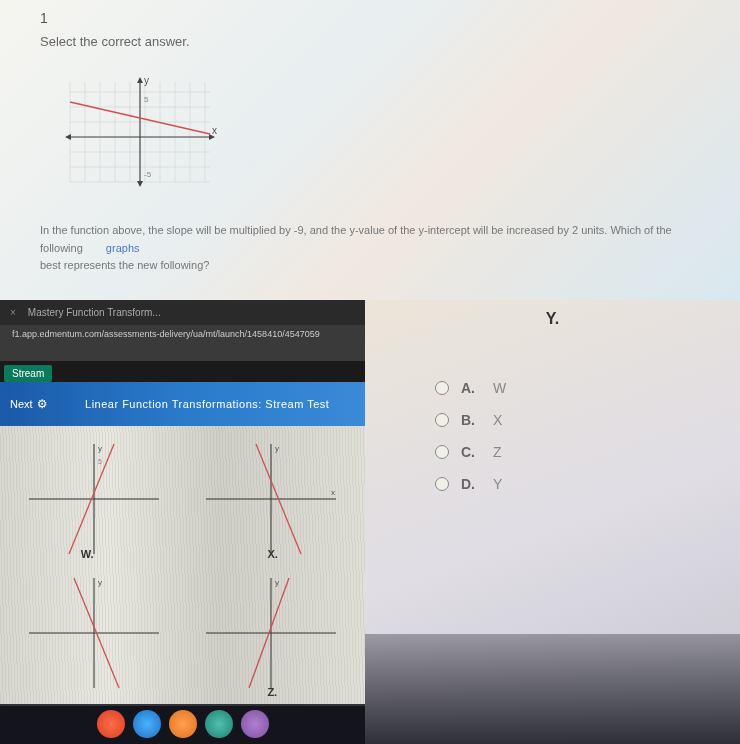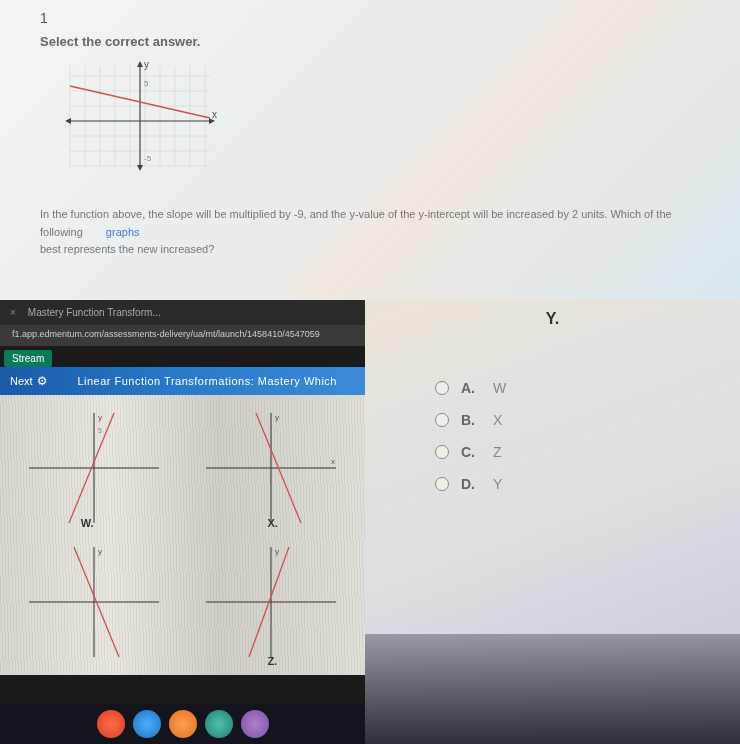--- a/index.html
+++ b/index.html
@@ -1,33 +1,33 @@
 <!DOCTYPE html>
 <html><head>
 <meta charset="utf-8">
 <style>
   * { box-sizing: border-box; margin: 0; padding: 0; }
   body { width: 740px; height: 744px; font-family: Arial, sans-serif; background: #e8e8e8; overflow: hidden; position: relative; }
   
   .top-panel { background: linear-gradient(135deg, #f5f5f0 0%, #e8eef0 40%, #f0e8e0 60%, #d8e8f0 100%); height: 300px; padding: 10px 40px; position: relative; }
   .q-num { font-size: 14px; color: #555; margin-bottom: 8px; }
-  .instruction { font-size: 13px; color: #666; margin-bottom: 7px; font-weight: bold; }
+  .instruction { font-size: 13px; color: #666; margin-bottom: 23px; }
   .graph-small { width: 160px; height: 120px; position: relative; margin-left: 20px; }
   .question-text { font-size: 11px; color: #777; margin-top: 30px; line-height: 1.6; max-width: 660px; }
   .hl { color: #4a7bc8; padding-left: 20px; }
   
   .bottom-row { display: flex; height: 444px; }
   .bottom-left { width: 365px; background: #1a1a1a; position: relative; overflow: hidden; }
   .bottom-right { flex: 1; background: linear-gradient(160deg, #ebe5d8 0%, #e0dde5 50%, #c5c5cc 100%); position: relative; }
   
   .tab-bar { background: #2a2a2a; height: 25px; color: #aaa; font-size: 10px; padding: 6px 10px; display: flex; align-items: center; }
   .tab-x { margin-right: 12px; color: #888; }
-  .url-bar { background: #3a3a3a; height: 21px; color: #ccc; font-size: 9px; padding: 4px 12px; }
+  .url-bar { background: #3a3a3a; height: 36px; color: #ccc; font-size: 9px; padding: 4px 12px; }
   .stream-btn { background: #0a7a5a; color: #fff; font-size: 10px; padding: 3px 8px; display: inline-block; margin: 4px 0 0 4px; border-radius: 2px; text-align: right; }
-  .header-bar { background: linear-gradient(90deg, #1a5aa8 0%, #2a7acc 50%, #3a8ad8 100%); height: 28px; display: flex; align-items: center; padding: 0 10px; color: #fff; font-size: 11px; }
+  .header-bar { background: linear-gradient(90deg, #1a5aa8 0%, #2a7acc 50%, #3a8ad8 100%); height: 44px; display: flex; align-items: center; padding: 0 10px; color: #fff; font-size: 11px; }
   .next-btn { color: #fff; margin-right: 12px; display: flex; align-items: center; gap: 4px; }
   .gear { font-size: 12px; }
   .title-text { flex: 1; text-align: center; letter-spacing: 0.5px; }
   
   .graphs-area { background: linear-gradient(90deg, #d8d8d0 0%, #e8e8e0 30%, #d0d0c8 60%, #e0e0d8 100%); height: 280px; position: relative; overflow: hidden; padding: 10px; }
   .moire { position: absolute; inset: 0; background: repeating-linear-gradient(88deg, rgba(0,0,0,0.06) 0px, rgba(0,0,0,0.06) 1px, transparent 1px, transparent 3px); pointer-events: none; }
   .grid-2x2 { display: grid; grid-template-columns: 1fr 1fr; grid-template-rows: 1fr 1fr; gap: 8px; height: 100%; position: relative; z-index: 1; }
   .mini-graph { position: relative; display: flex; align-items: center; justify-content: center; }
   .mini-label { position: absolute; bottom: 2px; font-size: 11px; color: #333; font-weight: bold; }
   .mini-w .mini-label { left: 42%; }
@@ -92,40 +92,40 @@
       <text x="152" y="62" font-size="10" fill="#555">x</text>
       <text x="84" y="30" font-size="8" fill="#888">5</text>
       <text x="84" y="105" font-size="8" fill="#888">-5</text>
     </svg>
   </div>
 
   <div class="question-text">
     <span>In the function above, the slope will be multiplied by -9, and the y-value of the y-intercept will be increased by 2 units. Which of the following </span>
     <span class="hl">graphs</span>
     <br>
-    <span>best represents the new increased?</span>
+    <span>best represents the new following?</span>
   </div>
 </div>
 
 <div class="bottom-row">
   <div class="bottom-left">
     <div class="tab-bar">
       <span class="tab-x">×</span>
       <span>Mastery Function Transform...</span>
     </div>
     <div class="url-bar">
       <span>f1.app.edmentum.com/assessments-delivery/ua/mt/launch/1458410/4547059</span>
     </div>
     <div class="stream-btn">Stream</div>
     <div class="header-bar">
       <span class="next-btn">
         <span>Next</span>
         <span class="gear">⚙</span>
       </span>
-      <span class="title-text">Linear Function Transformations: Mastery Which</span>
+      <span class="title-text">Linear Function Transformations: Stream Test</span>
     </div>
     
     <div class="graphs-area">
       <div class="moire"></div>
       <div class="grid-2x2">
         <div class="mini-graph mini-w">
           <svg width="140" height="120" viewBox="0 0 140 120">
             <g stroke="#bbb" stroke-width="0.4">
               <line x1="70" y1="5" x2="70" y2="115"></line>
                 <line x1="5" y1="60" x2="135" y2="60"></line>

